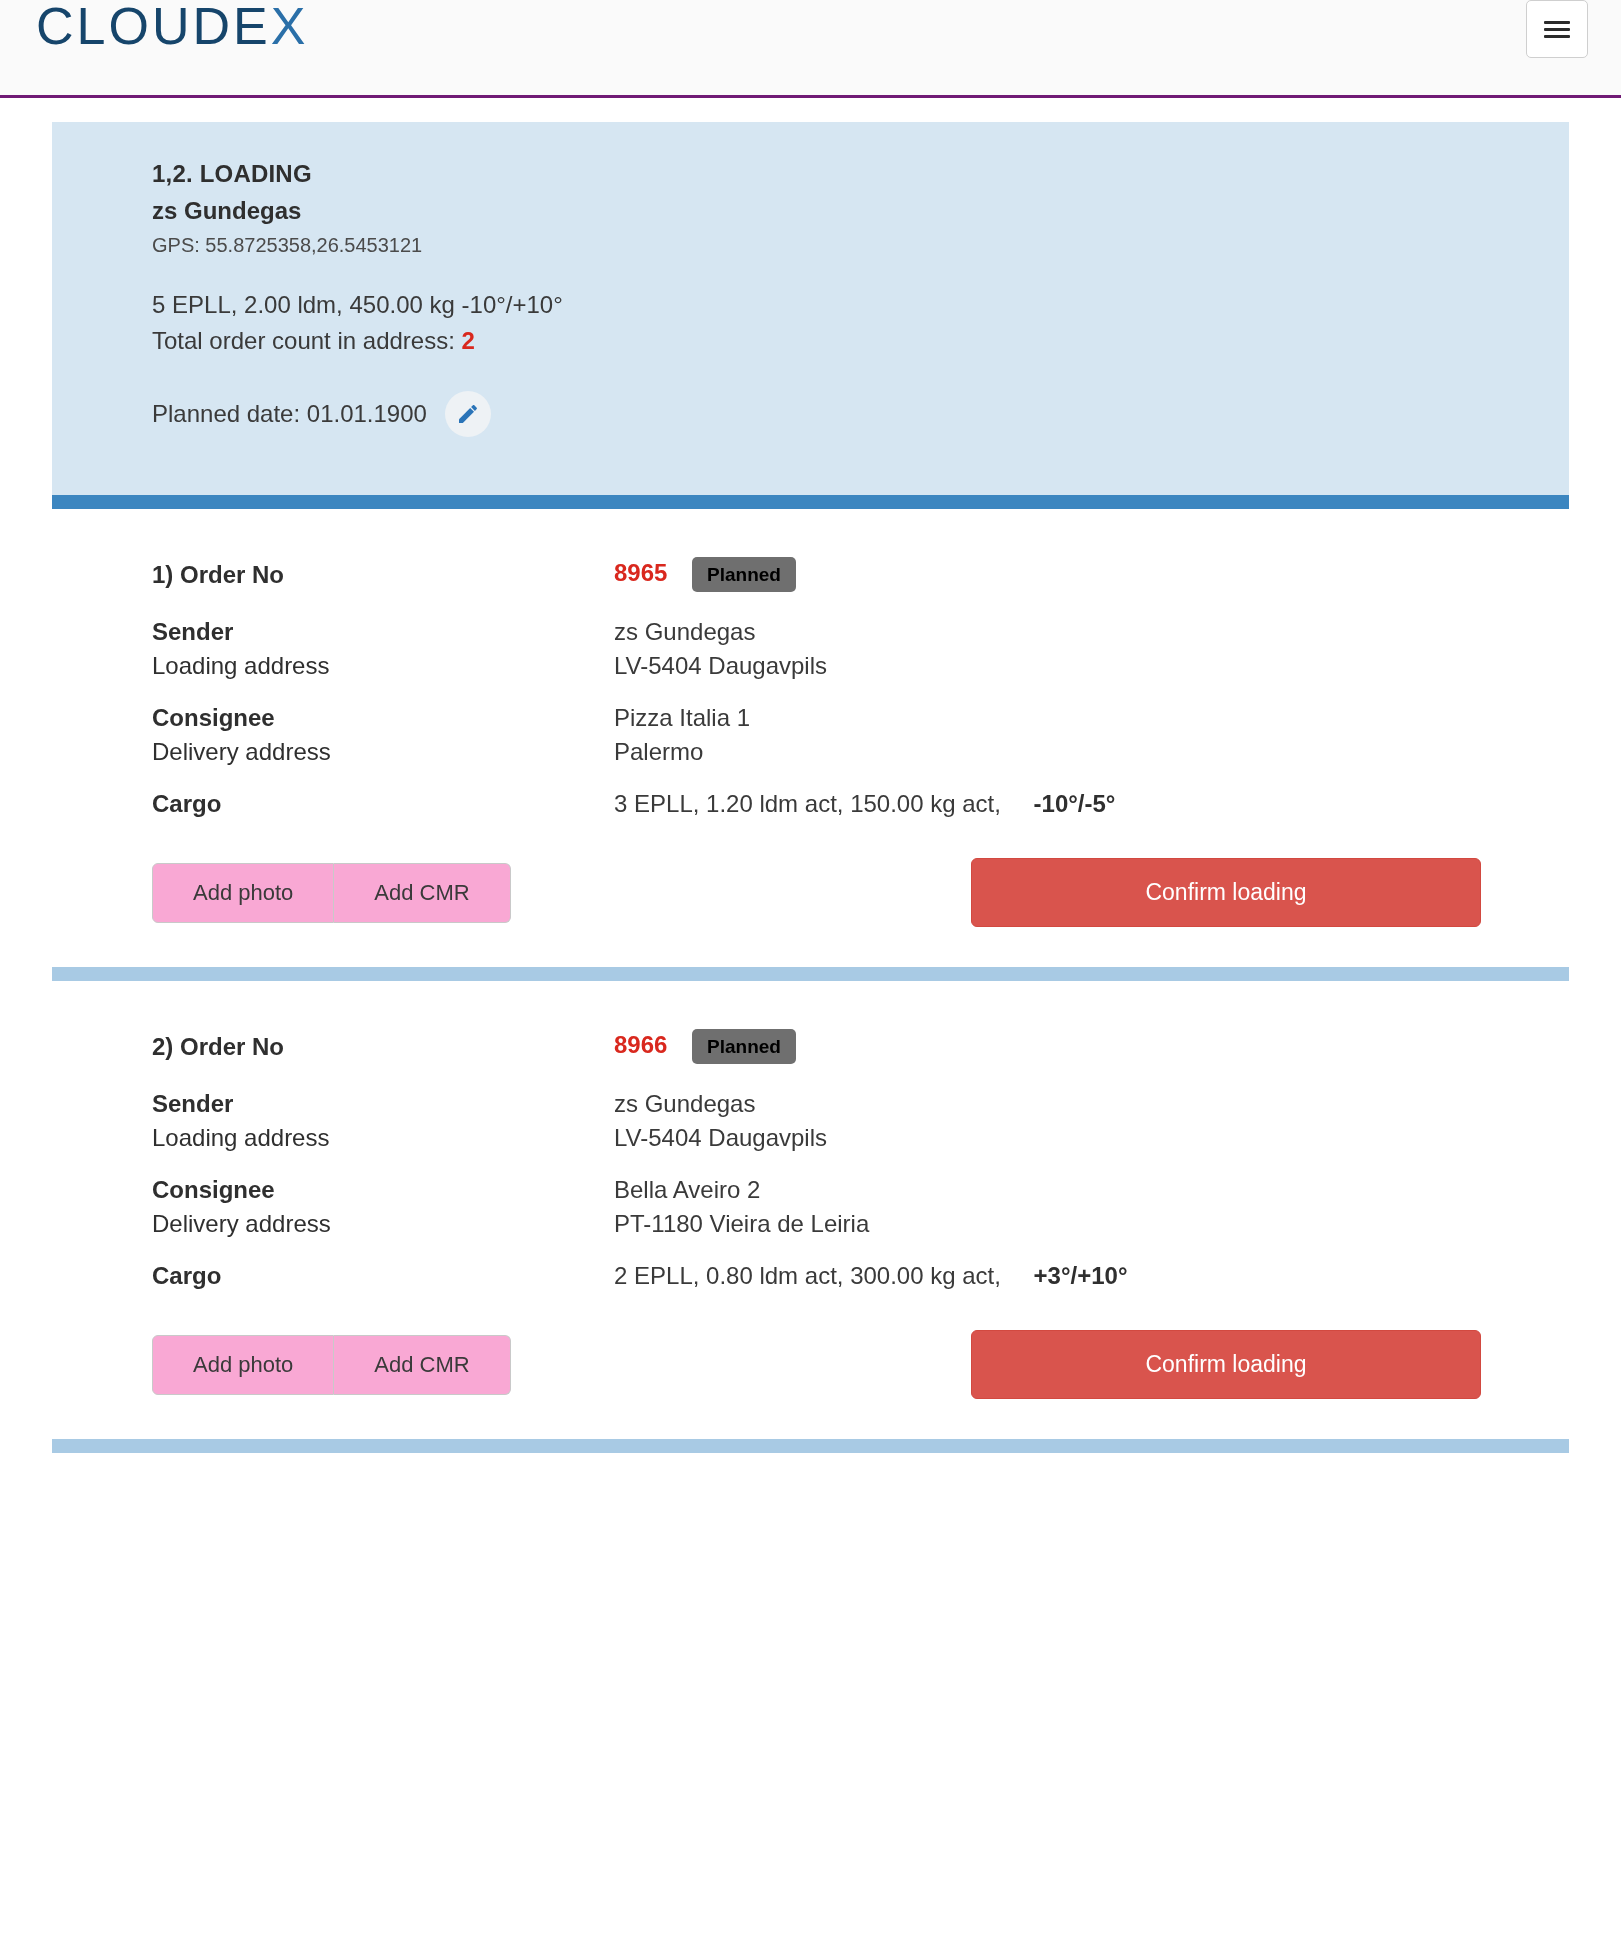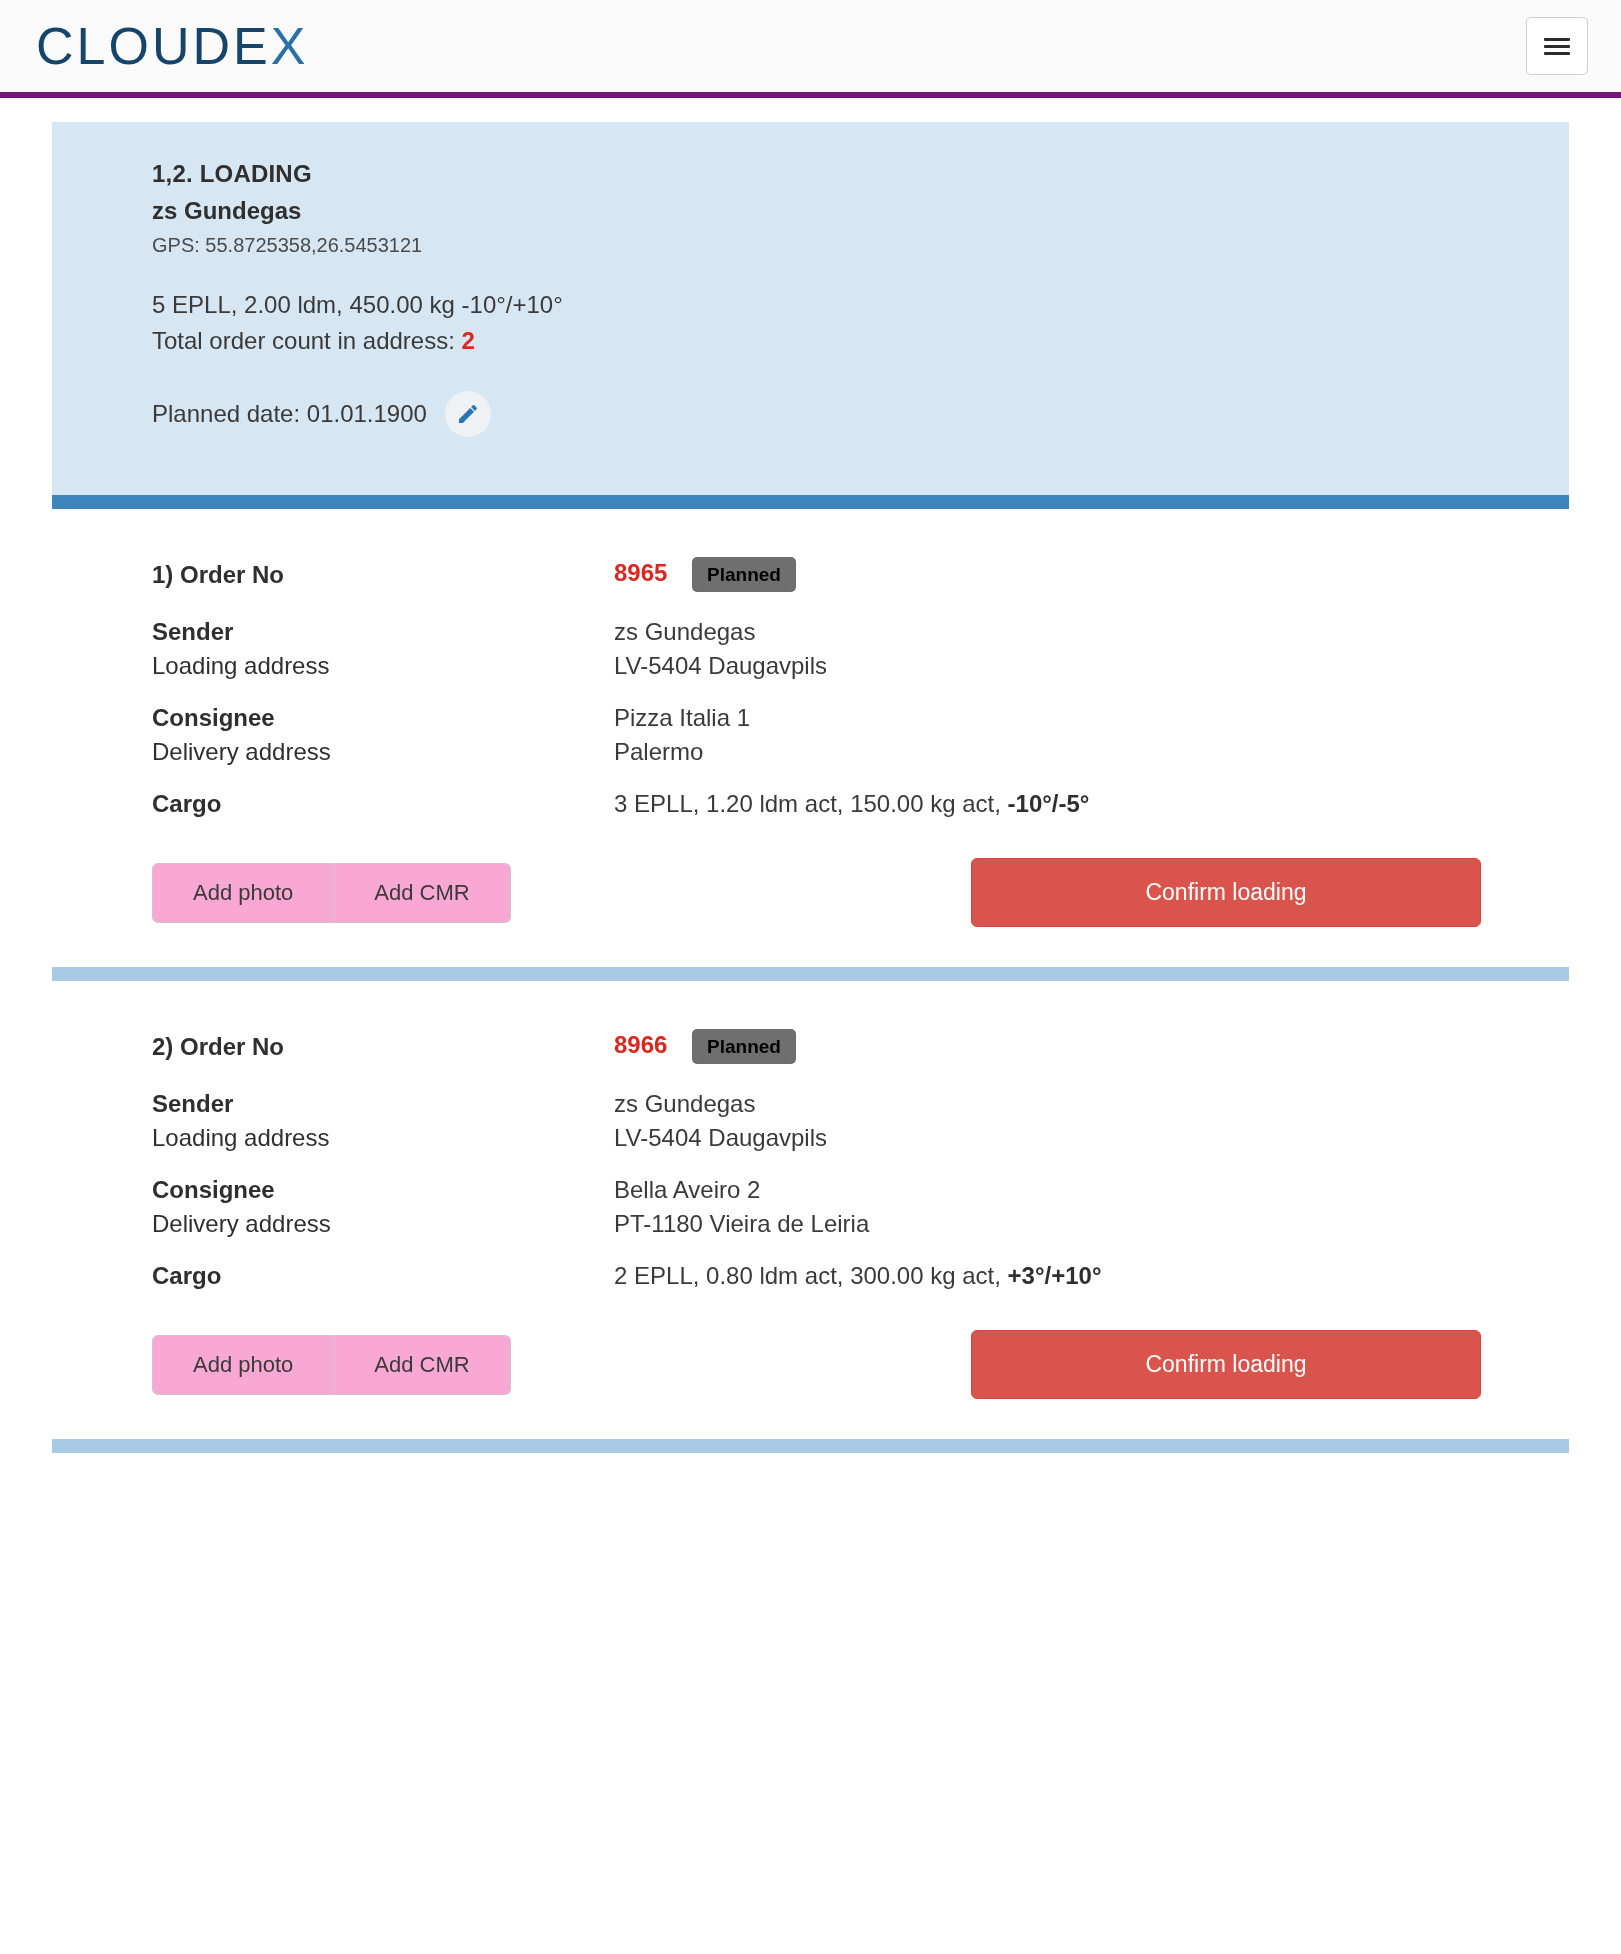--- a/index.html
+++ b/index.html
@@ -13,23 +13,23 @@
   body {
     width: 1621px;
     min-height: 1954px;
     -webkit-font-smoothing: antialiased;
   }
 
   
   .app-header {
     height: 98px;
     background: #fafafa;
-    border-bottom: 6px solid #701a75;
-    display: flex;
-    align-items: center;
+    border-bottom: 3px solid #701a75;
+    display: flex;
+    align-items: flex-start;
     justify-content: space-between;
     padding: 0 33px 0 36px;
   }
   .brand {
     font-size: 52px;
     letter-spacing: 3px;
     color: #16456b;
     font-weight: 400;
     line-height: 1;
     font-family: "Liberation Sans", sans-serif;
@@ -171,21 +171,21 @@
     display: inline-block;
     background: #6f6f6f;
     color: #000000;
     font-size: 19px;
     font-weight: bold;
     border-radius: 5px;
     padding: 8px 15px;
     line-height: 1;
   }
   .gap-sm { height: 18px; }
-  .cargo-temp { font-weight: bold; color: #2f2f2f; }
+  .cargo-temp { font-weight: bold; color: #2f2f2f; margin-left: 26px; }
 
   
   .actions {
     display: flex;
     align-items: center;
     justify-content: space-between;
     margin-top: 40px;
   }
   .btn-group {
     display: flex;

